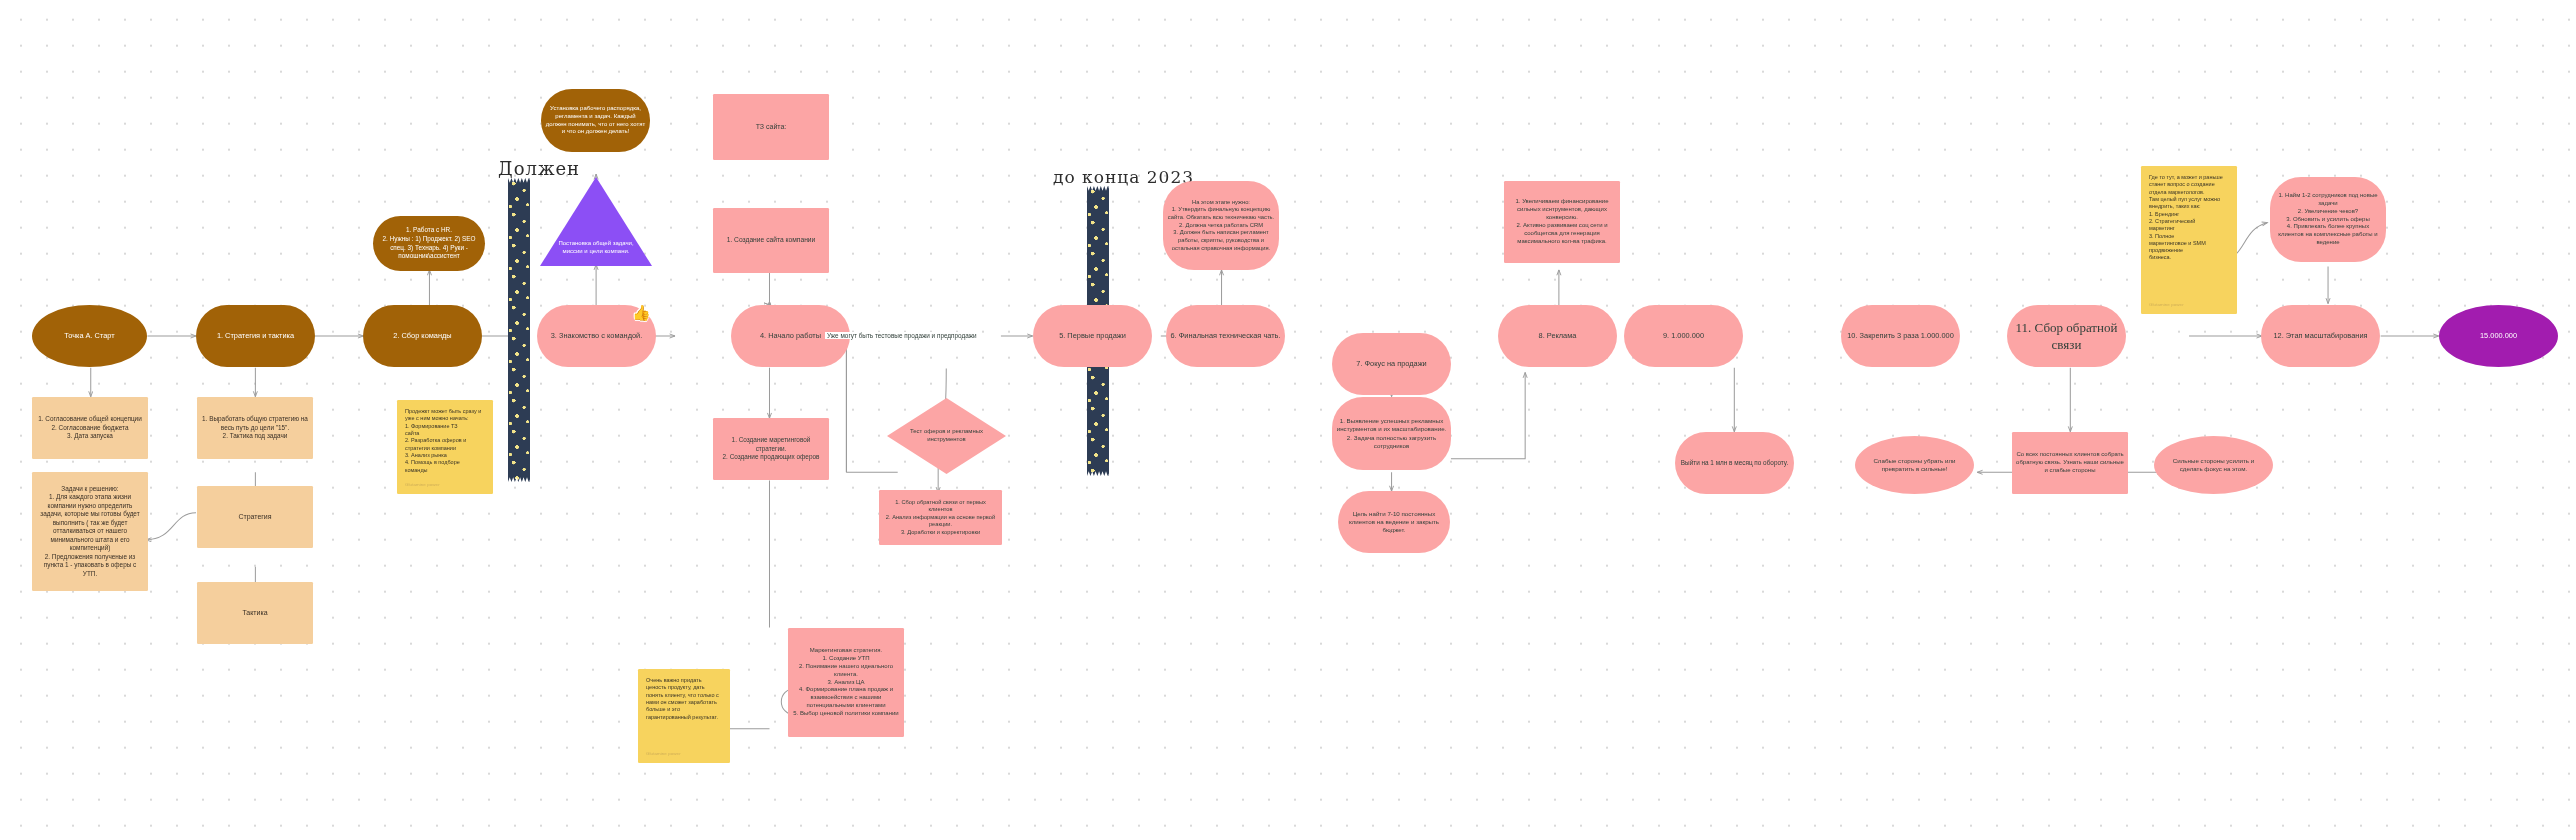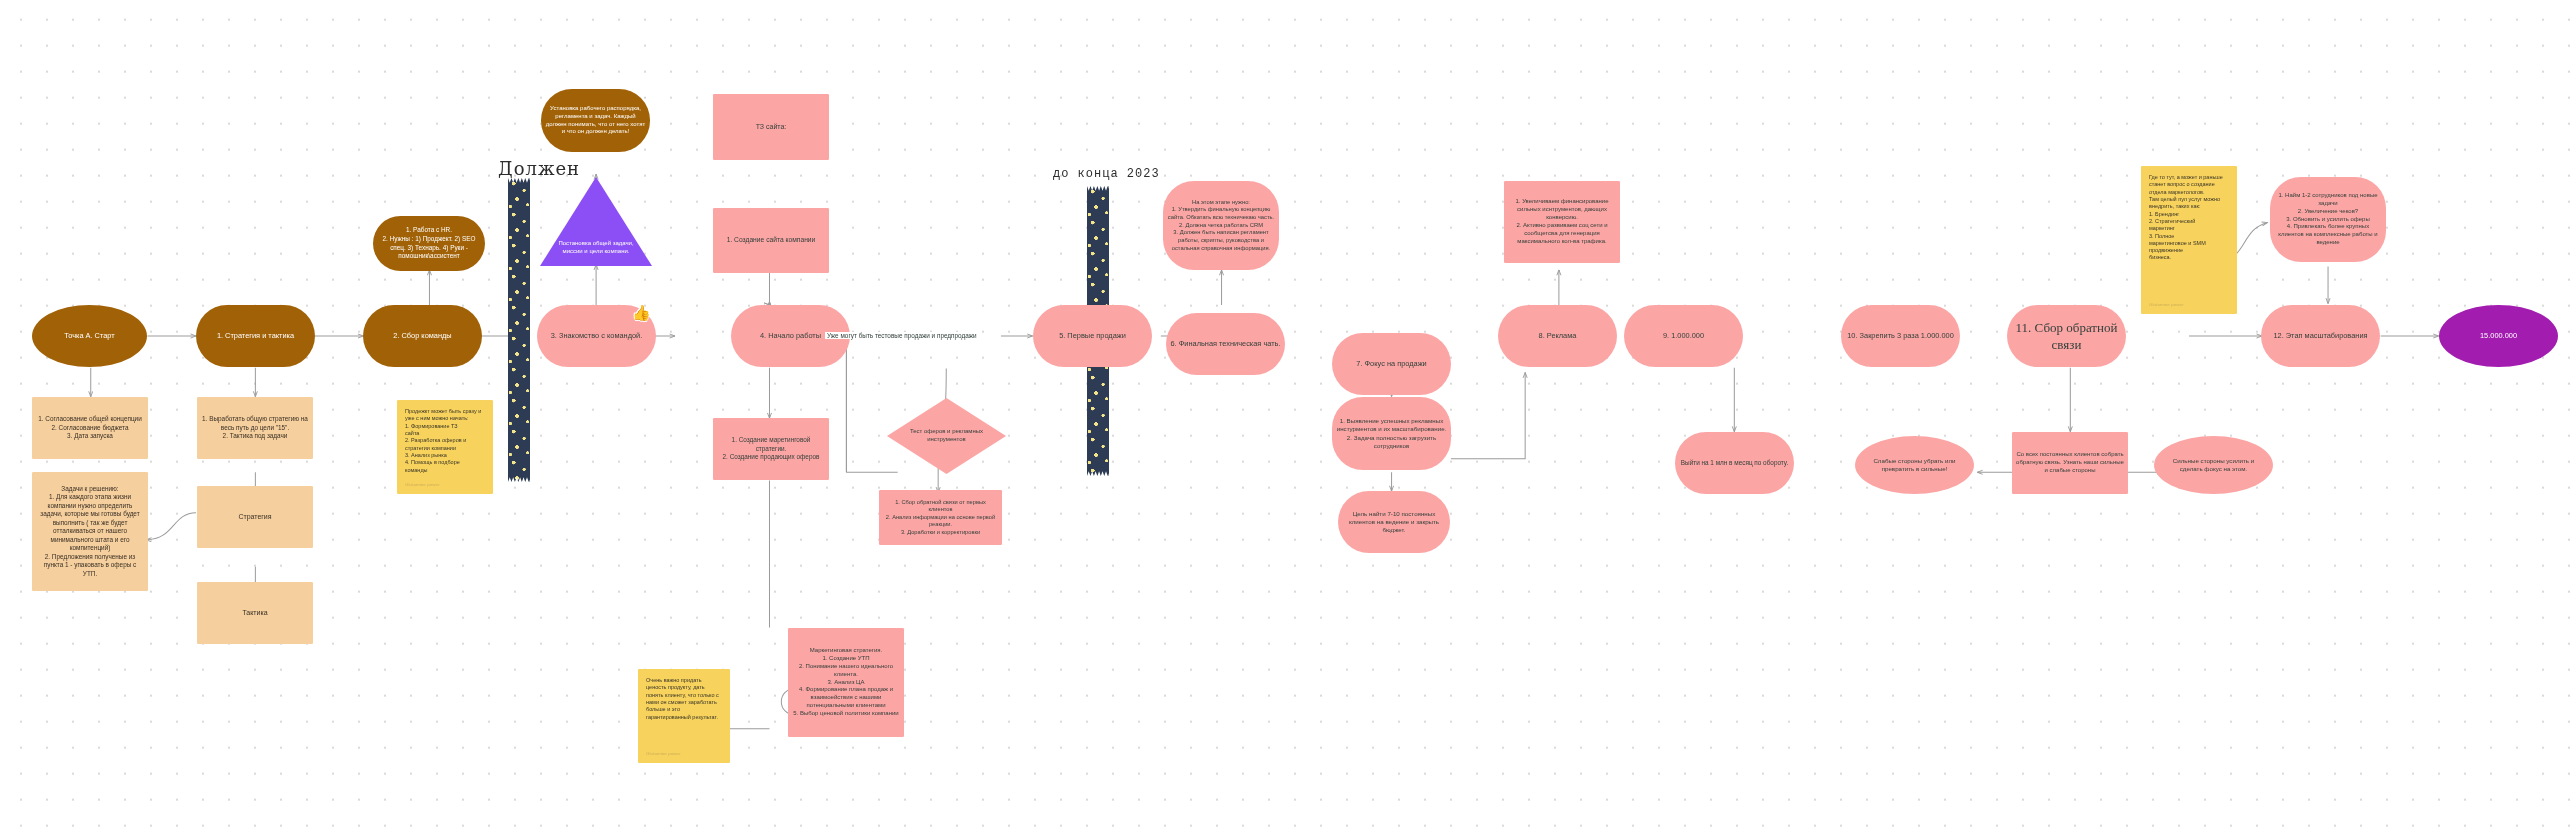--- a/index.html
+++ b/index.html
@@ -149,39 +149,39 @@
       <path d="M1080,1080 L1140,1080" marker-end="none"></path>
     </g>
 
     <g fill="none" stroke="#9b9b9b" stroke-width="1.5">
       <path d="M1140,520 L1140,452"></path>
       <path d="M1254,498 L1254,700"></path>
     </g>
   </svg>
 
   <div class="datelab" style="left:498px;top:158px;font-size:18px;">Должен</div>
-  <div class="datelab" style="left:1053px;top:167px;font-size:12px;font-family:Liberation Mono, monospace;">до конца 2023</div>
+  <div class="datelab" style="left:1053px;top:167px;font-size:17px;">до конца 2023</div>
 
   <div class="ribbon" style="left:508px;top:178px;width:21.6px;height:304px;"></div>
   <div class="ribbon" style="left:1087px;top:186px;width:21.6px;height:290px;"></div>
 
   <div class="node ell purple" style="left:32px;top:305px;width:115px;height:62px;font-size:7.4px;">Точка А. Старт</div>
 
   <div class="node rr purple" style="left:196px;top:305px;width:119px;height:62px;font-size:7.4px;">1. Стратегия и тактика</div>
 
   <div class="node rr purple" style="left:363px;top:305px;width:119px;height:62px;font-size:7.4px;">2. Сбор команды</div>
 
   <div class="node rr green" style="left:537px;top:305px;width:119px;height:62px;font-size:7.4px;">3. Знакомство с командой.</div>
   <div class="thumb" style="left:632px;top:305px;">👍</div>
 
   <div class="node rr green" style="left:710px;top:305px;width:119px;height:62px;font-size:7.4px;margin-left:21px;">4. Начало работы</div>
 
   <div class="node rr green" style="left:1033px;top:305px;width:119px;height:62px;font-size:7.4px;">5. Первые продажи</div>
 
-  <div class="node rr green" style="left:1166px;top:305px;width:119px;height:62px;font-size:7.4px;margin-top:8px;">6. Финальная техническая чать.</div>
+  <div class="node rr green" style="left:1166px;top:305px;width:119px;height:62px;font-size:7.4px;">6. Финальная техническая чать.</div>
 
   <div class="node rr green" style="left:1332px;top:305px;width:119px;height:62px;font-size:7.4px;margin-top:28px;">7. Фокус на продажи</div>
 
   <div class="node rr green" style="left:1498px;top:305px;width:119px;height:62px;font-size:7.4px;">8. Реклама</div>
 
   <div class="node rr green" style="left:1624px;top:305px;width:119px;height:62px;font-size:7.4px;">9. 1.000.000</div>
 
   <div class="node rr green" style="left:1841px;top:305px;width:119px;height:62px;font-size:7.4px;">10. Закрепить 3 раза 1.000.000</div>
 
   <div class="node rr green" style="left:2007px;top:305px;width:119px;height:62px;font-size:13px;font-family:Liberation Serif, serif;">11. Сбор обратной связи</div>

